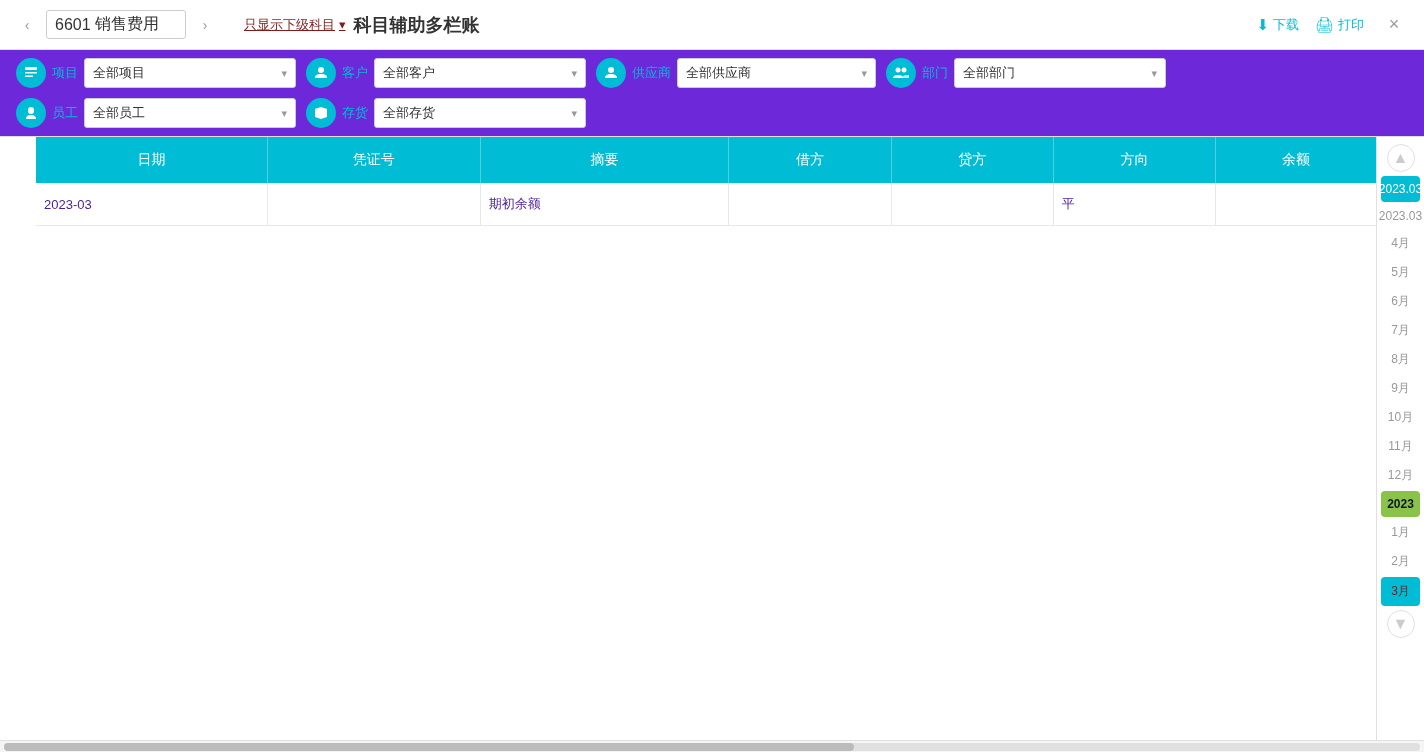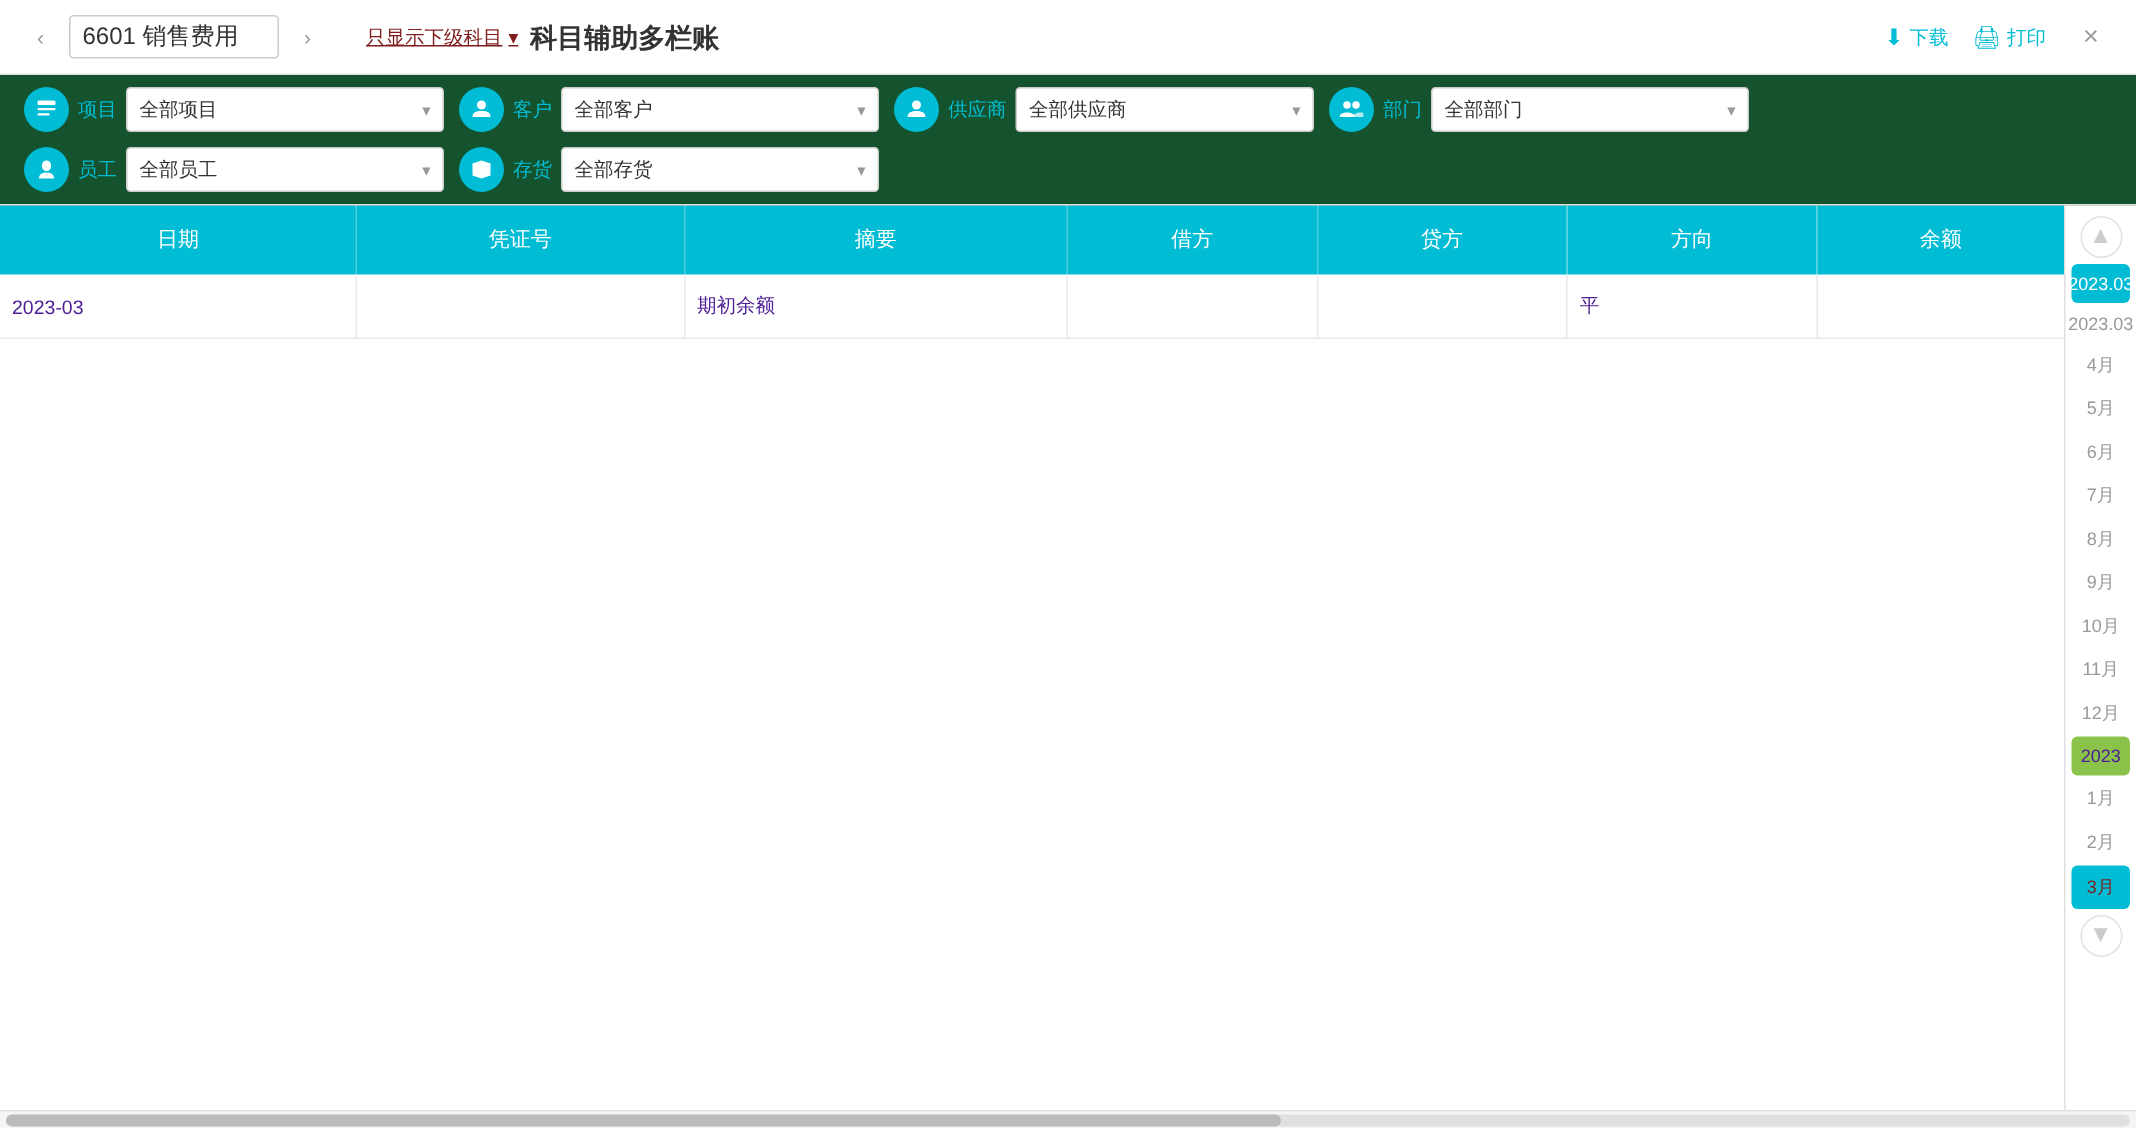--- a/index.html
+++ b/index.html
@@ -85,21 +85,21 @@
       color: #999;
       font-size: 18px;
       margin-left: 8px;
     }
     
     .filter-bar {
       display: flex;
       flex-wrap: wrap;
       padding: 8px 16px;
       gap: 10px;
-      background: #14532d;
+      background: #6d28d9;
       border-bottom: 1px solid #e0e0e0;
     }
     .filter-group {
       display: flex;
       align-items: center;
       gap: 6px;
       min-width: 280px;
     }
     .filter-icon {
       width: 30px; height: 30px;
@@ -131,20 +131,21 @@
     }
     .filter-select .arrow {
       color: #999;
       font-size: 11px;
     }
     
     .main-content {
       display: flex;
       flex: 1;
       overflow: hidden;
+      padding-left: 36px;
     }
     
     .table-area {
       flex: 1;
       overflow: auto;
       position: relative;
     }
     table {
       width: 100%;
       border-collapse: collapse;
@@ -196,25 +197,25 @@
     }
     .sidebar-item.active {
       background: #00bcd4;
       color: #7f1d1d;
       border-radius: 4px;
       margin: 1px 4px;
       width: calc(100% - 8px);
     }
     .sidebar-item.year-badge {
       background: #8bc34a;
-      color: #4c1d95;
+      color: #0f172a;
       border-radius: 4px;
       margin: 1px 4px;
       width: calc(100% - 8px);
-      font-weight: normal;
+      font-weight: bold;
     }
     .sidebar-nav-btn {
       width: 28px; height: 28px;
       display: flex; align-items: center; justify-content: center;
       cursor: pointer;
       color: #ccc;
       font-size: 16px;
       border: 1px solid #e0e0e0;
       border-radius: 50%;
       margin: 3px 0;

